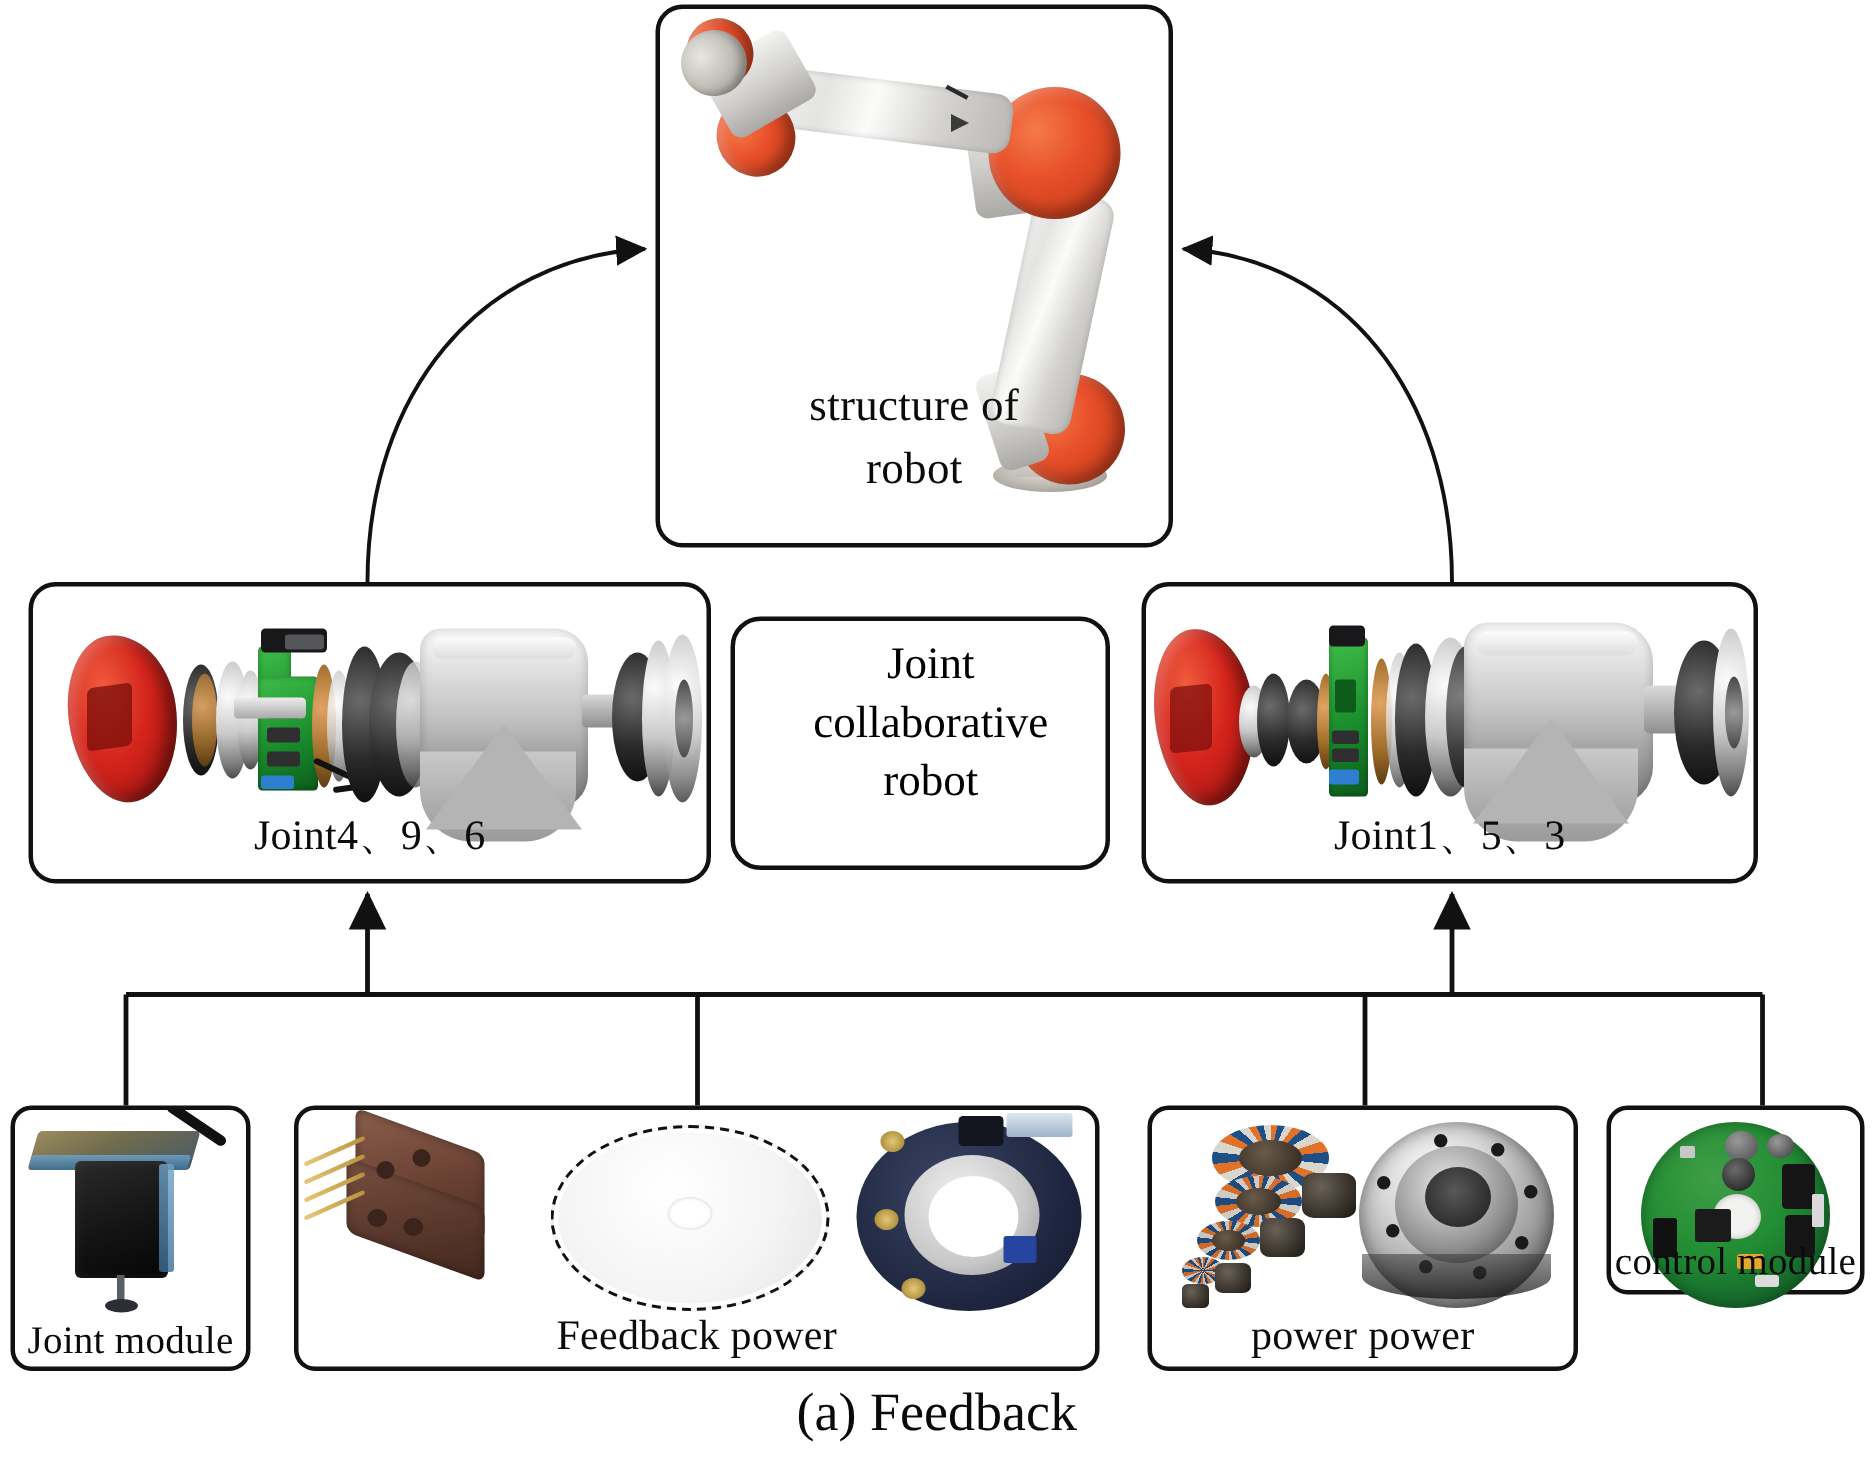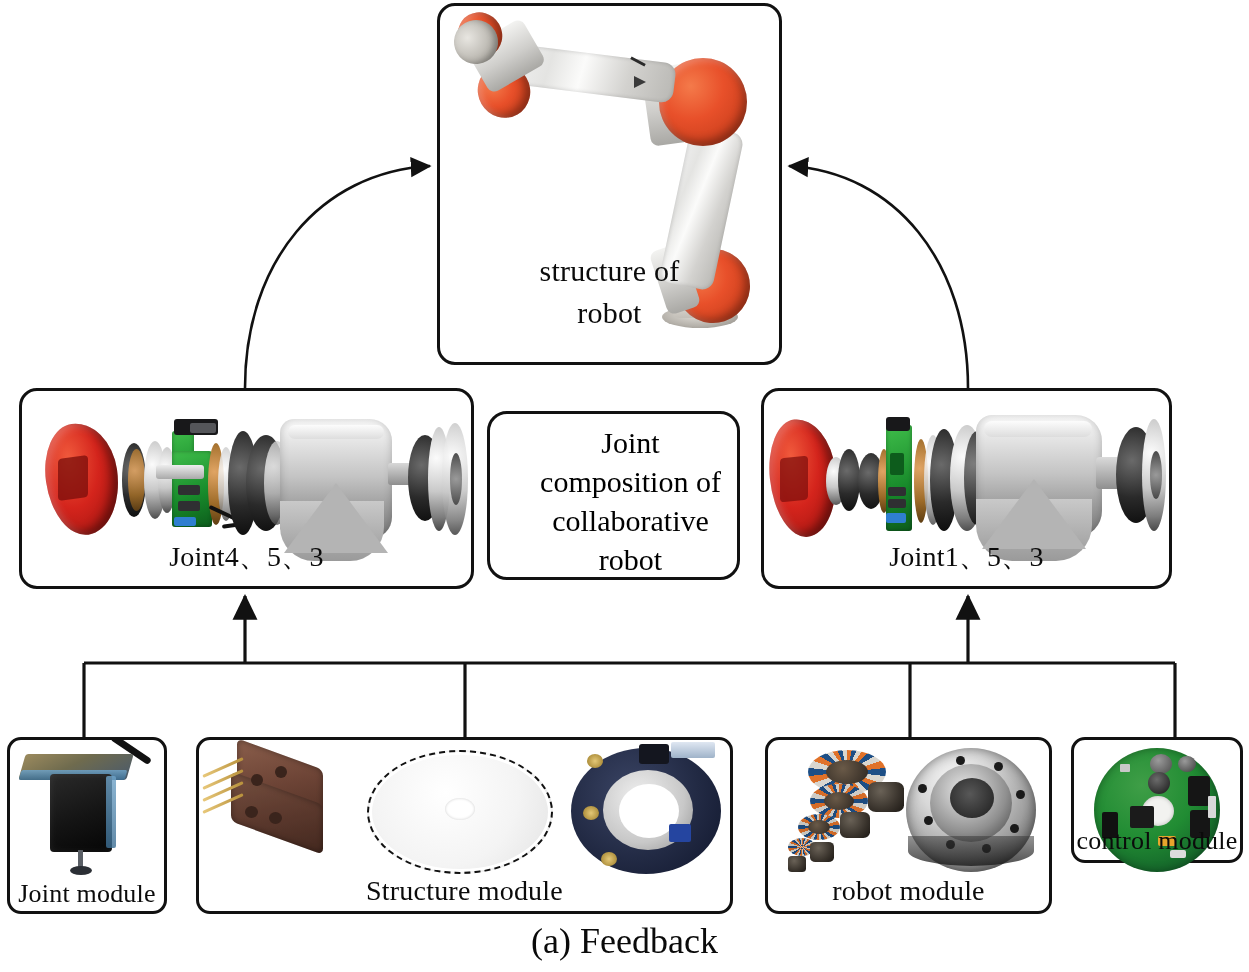--- a/index.html
+++ b/index.html
@@ -26,21 +26,21 @@
     white-space:nowrap;
     letter-spacing:.2px;
   }
 
   
   #robot-box{left:437px;top:3px;width:345px;height:362px;}
   #robot-label{bottom:28px;font-size:30px;line-height:42px;}
 
   #center-box{left:487px;top:411px;width:253px;height:169px;border-radius:20px;}
   #center-label{
-    position:absolute;left:24px;top:9px;width:233px;
+    position:absolute;left:14px;top:9px;width:233px;
     text-align:center;font-size:30px;line-height:39px;
   }
 
   #joint-left-box{left:19px;top:388px;width:455px;height:201px;}
   #joint-left-label{bottom:10px;font-size:28px;}
 
   #joint-right-box{left:761px;top:388px;width:411px;height:201px;}
   #joint-right-label{bottom:10px;font-size:28px;}
 
   #brake-box{left:7px;top:737px;width:160px;height:177px;border-radius:14px;}
@@ -249,21 +249,20 @@
 
     <div class="box-label" id="robot-label">
       <span>structure of</span><br>
       <span>robot</span>
     </div>
   </div>
 
   <div class="box" id="center-box">
     <div id="center-label">
       <div>Joint</div>
-      <div>composition of</div>
       <div>collaborative</div>
       <div>robot</div>
     </div>
   </div>
 
   <div class="box" id="joint-left-box">
     <div class="art" style="left:0;top:0;width:449px;height:195px;overflow:hidden;">
 
       <div class="art redcap" style="left:24px;top:32px;width:72px;height:112px;
            border-radius:46% 54% 52% 48% / 48% 46% 54% 52%;transform:rotate(-8deg);"></div>
@@ -308,21 +307,21 @@
            background:linear-gradient(180deg,#fdfdfd,#dcdcdc);border-radius:8px;opacity:.9;"></div>
 
       <div class="art" style="left:366px;top:72px;width:28px;height:22px;
            background:linear-gradient(180deg,#d8d8d8,#8e8e8e);border-radius:3px;"></div>
       <div class="art darkring" style="left:386px;top:44px;width:34px;height:86px;"></div>
       <div class="art steelring" style="left:406px;top:36px;width:22px;height:104px;"></div>
       <div class="art steelring" style="left:420px;top:32px;width:26px;height:112px;opacity:.92;"></div>
       <div class="art" style="left:428px;top:62px;width:12px;height:52px;border-radius:50%;
            background:radial-gradient(circle,#9a9a9a,#4a4a4a);"></div>
     </div>
-    <div class="box-label" id="joint-left-label">Joint4、5、3</div>
+    <div class="box-label" id="joint-left-label">Joint4、9、6</div>
   </div>
 
   <div class="box" id="joint-right-box">
     <div class="art" style="left:0;top:0;width:405px;height:195px;overflow:hidden;">
 
       <div class="art redcap" style="left:6px;top:28px;width:66px;height:118px;
            border-radius:46% 54% 52% 48% / 48% 46% 54% 52%;transform:rotate(-6deg);"></div>
       <div class="art" style="left:16px;top:66px;width:28px;height:44px;
            background:#7a0d0b;border-radius:4px;opacity:.7;transform:skewY(-6deg);"></div>
 
@@ -409,21 +408,21 @@
            background:radial-gradient(circle,#e4c877,#9b7b28);"></div>
       <div class="art" style="left:384px;top:66px;width:16px;height:14px;border-radius:50%;
            background:radial-gradient(circle,#e4c877,#9b7b28);"></div>
       <div class="art" style="left:402px;top:112px;width:16px;height:14px;border-radius:50%;
            background:radial-gradient(circle,#e4c877,#9b7b28);"></div>
       <div class="art" style="left:440px;top:4px;width:30px;height:20px;background:#14161f;border-radius:3px;"></div>
       <div class="art" style="left:472px;top:2px;width:44px;height:16px;
            background:linear-gradient(180deg,#dfe7f2,#9fb3c9);border-radius:2px;"></div>
       <div class="art" style="left:470px;top:84px;width:22px;height:18px;background:#2545a0;border-radius:2px;"></div>
     </div>
-    <div class="box-label" id="feedback-label">Structure module</div>
+    <div class="box-label" id="feedback-label">Feedback power</div>
   </div>
 
   <div class="box" id="power-box">
     <div class="art" style="left:0;top:0;width:281px;height:140px;overflow:hidden;">
 
       <div class="art coil" style="left:40px;top:10px;width:78px;height:44px;"></div>
       <div class="art coilhub" style="left:58px;top:20px;width:42px;height:24px;"></div>
       <div class="art coil" style="left:42px;top:44px;width:58px;height:34px;filter:brightness(.95);"></div>
       <div class="art coilhub" style="left:56px;top:52px;width:30px;height:18px;"></div>
       <div class="art coil" style="left:30px;top:74px;width:42px;height:26px;filter:brightness(.92);"></div>
@@ -442,21 +441,21 @@
       <div class="art bolt" style="left:156px;top:76px;width:9px;height:9px;"></div>
       <div class="art bolt" style="left:178px;top:100px;width:9px;height:9px;"></div>
       <div class="art bolt" style="left:214px;top:104px;width:9px;height:9px;"></div>
       <div class="art bolt" style="left:242px;top:84px;width:9px;height:9px;"></div>
       <div class="art bolt" style="left:248px;top:50px;width:9px;height:9px;"></div>
       <div class="art bolt" style="left:226px;top:22px;width:9px;height:9px;"></div>
       <div class="art bolt" style="left:188px;top:16px;width:9px;height:9px;"></div>
       <div class="art" style="left:140px;top:96px;width:126px;height:30px;border-radius:0 0 50% 50%;
            background:linear-gradient(180deg,rgba(60,60,60,.55),rgba(20,20,20,.75));"></div>
     </div>
-    <div class="box-label" id="power-label">robot module</div>
+    <div class="box-label" id="power-label">power power</div>
   </div>
 
   <div class="box" id="control-box">
     <div class="art" style="left:0;top:0;width:166px;height:140px;overflow:hidden;">
       <div class="art ctrlpcb" style="left:20px;top:8px;width:126px;height:124px;"></div>
       <div class="art ctrlbore" style="left:68px;top:56px;width:32px;height:30px;"></div>
 
       <div class="art comp" style="left:76px;top:14px;width:22px;height:20px;border-radius:50%;
            background:radial-gradient(circle at 38% 32%,#9a9a9a,#4a4a4a);"></div>
       <div class="art comp" style="left:104px;top:16px;width:18px;height:16px;border-radius:50%;

